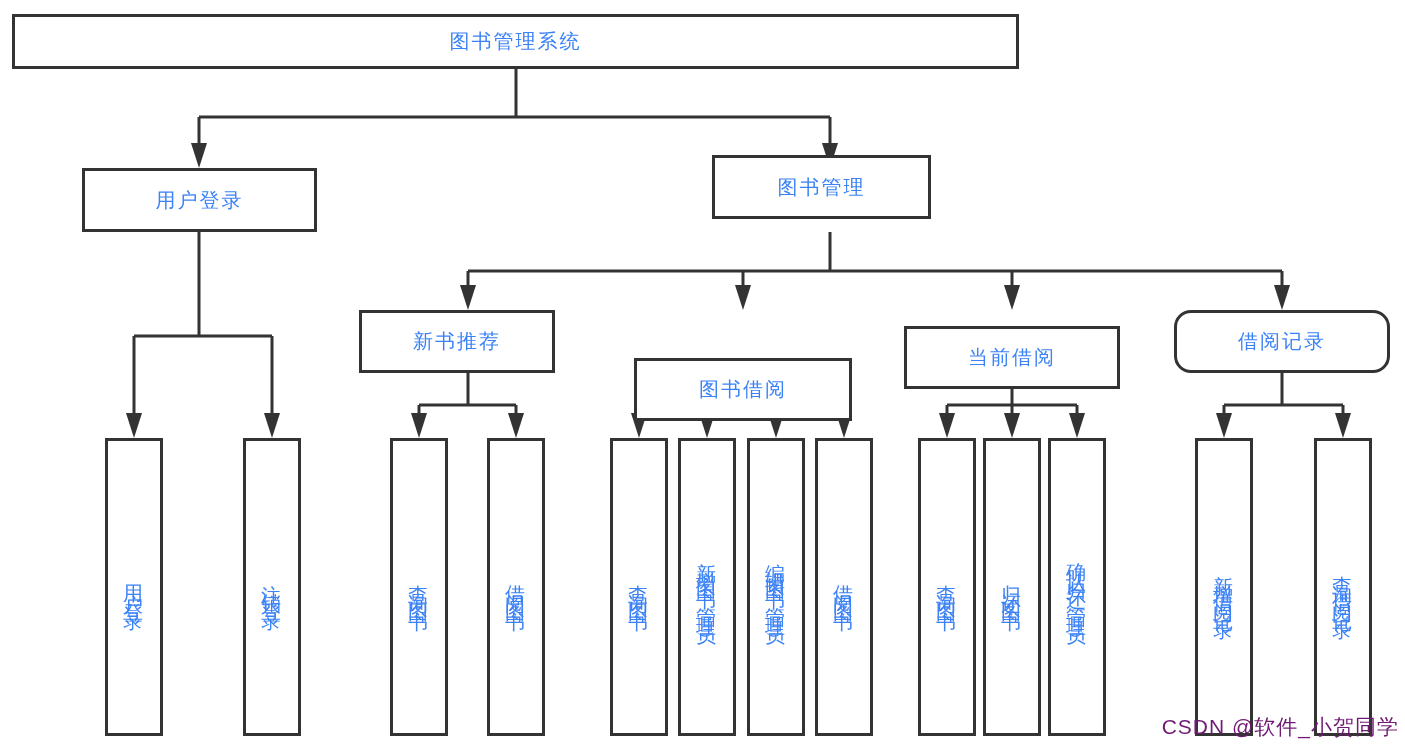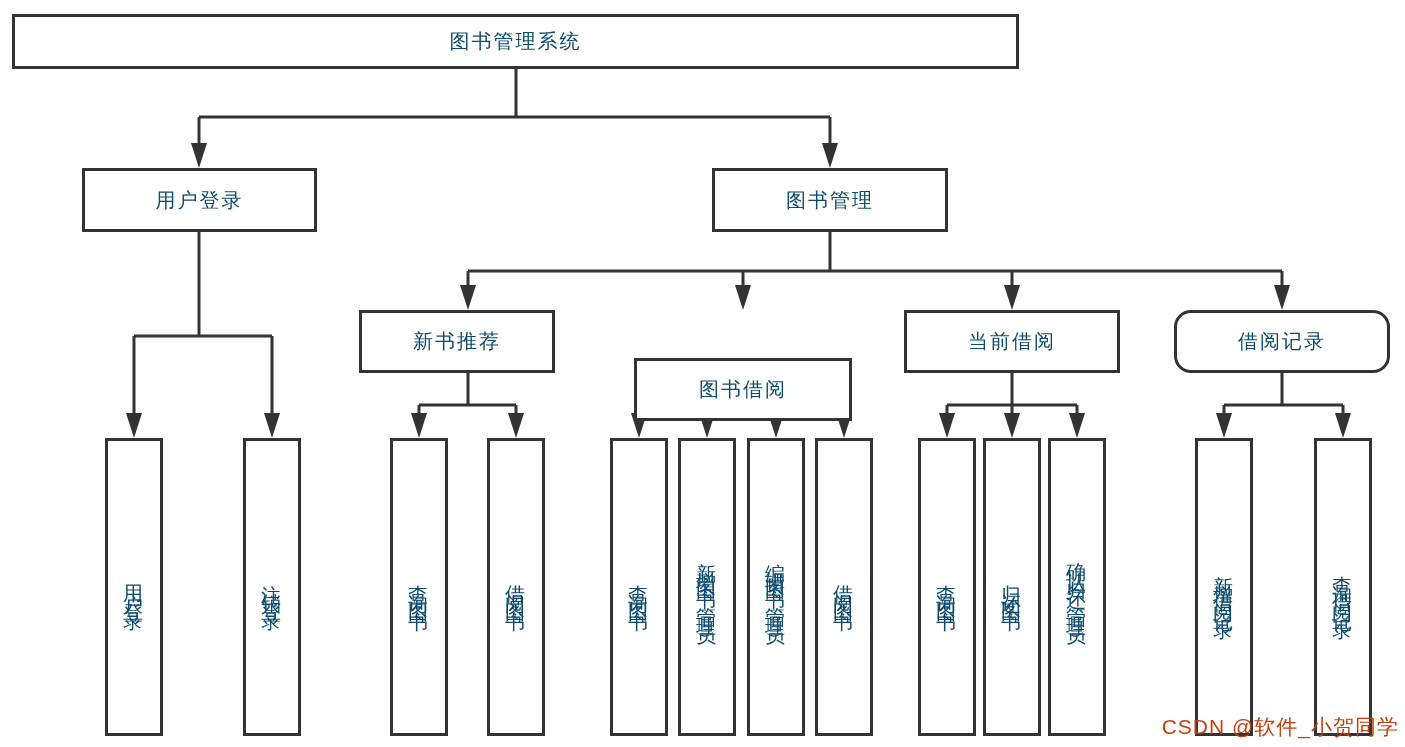--- a/index.html
+++ b/index.html
@@ -18,39 +18,39 @@
     z-index: 1;
   }
   .box {
     position: absolute;
     box-sizing: border-box;
     border: 3px solid #333333;
     background: #ffffff;
     display: flex;
     align-items: center;
     justify-content: center;
-    color: #0c4a6e;
+    color: #3b82f6;
     z-index: 2;
   }
   .box .lbl { white-space: nowrap; }
   .h { font-size: 20px; letter-spacing: 2px; }
   .v {
     writing-mode: vertical-lr;
     text-orientation: mixed;
     font-size: 20px;
     letter-spacing: 9px;
   }
   .v .lbl { white-space: normal; }
   .watermark {
     position: absolute;
     right: 6px;
     bottom: 6px;
     font-size: 21px;
     letter-spacing: 1px;
-    color: #c2410c;
+    color: #701a75;
     z-index: 3;
   }
 </style>
 </head>
 <body>
 
 <div class="stage">
 
   <svg class="connectors" viewBox="0 0 1405 747" xmlns="http://www.w3.org/2000/svg">
     <g stroke="#333333" stroke-width="3" fill="none">
@@ -121,31 +121,31 @@
     </g>
   </svg>
 
   <div class="box h" style="left:12px; top:14px; width:1007px; height:55px;">
     <span class="lbl">图书管理系统</span>
   </div>
 
   <div class="box h" style="left:82px; top:168px; width:235px; height:64px;">
     <span class="lbl">用户登录</span>
   </div>
-  <div class="box h" style="left:712px; top:168px; width:236px; height:64px;justify-content:center;">
+  <div class="box h" style="left:712px; top:155px; width:219px; height:64px;justify-content:center;">
     <span class="lbl">图书管理</span>
   </div>
 
   <div class="box h" style="left:359px; top:310px; width:196px; height:63px;">
     <span class="lbl">新书推荐</span>
   </div>
   <div class="box h" style="left:634px; top:310px; width:218px; height:63px;margin-top:48px;">
     <span class="lbl">图书借阅</span>
   </div>
-  <div class="box h" style="left:904px; top:310px; width:216px; height:63px;">
+  <div class="box h" style="left:904px; top:326px; width:216px; height:63px;">
     <span class="lbl">当前借阅</span>
   </div>
   <div class="box h" style="left:1174px; top:310px; width:216px; height:63px;border-radius:17px;">
     <span class="lbl">借阅记录</span>
   </div>
 
   <div class="box v" style="left:105px; top:438px; width:58px; height:298px;">
     <span class="lbl">用户登录</span>
   </div>
   <div class="box v" style="left:243px; top:438px; width:58px; height:298px;">

